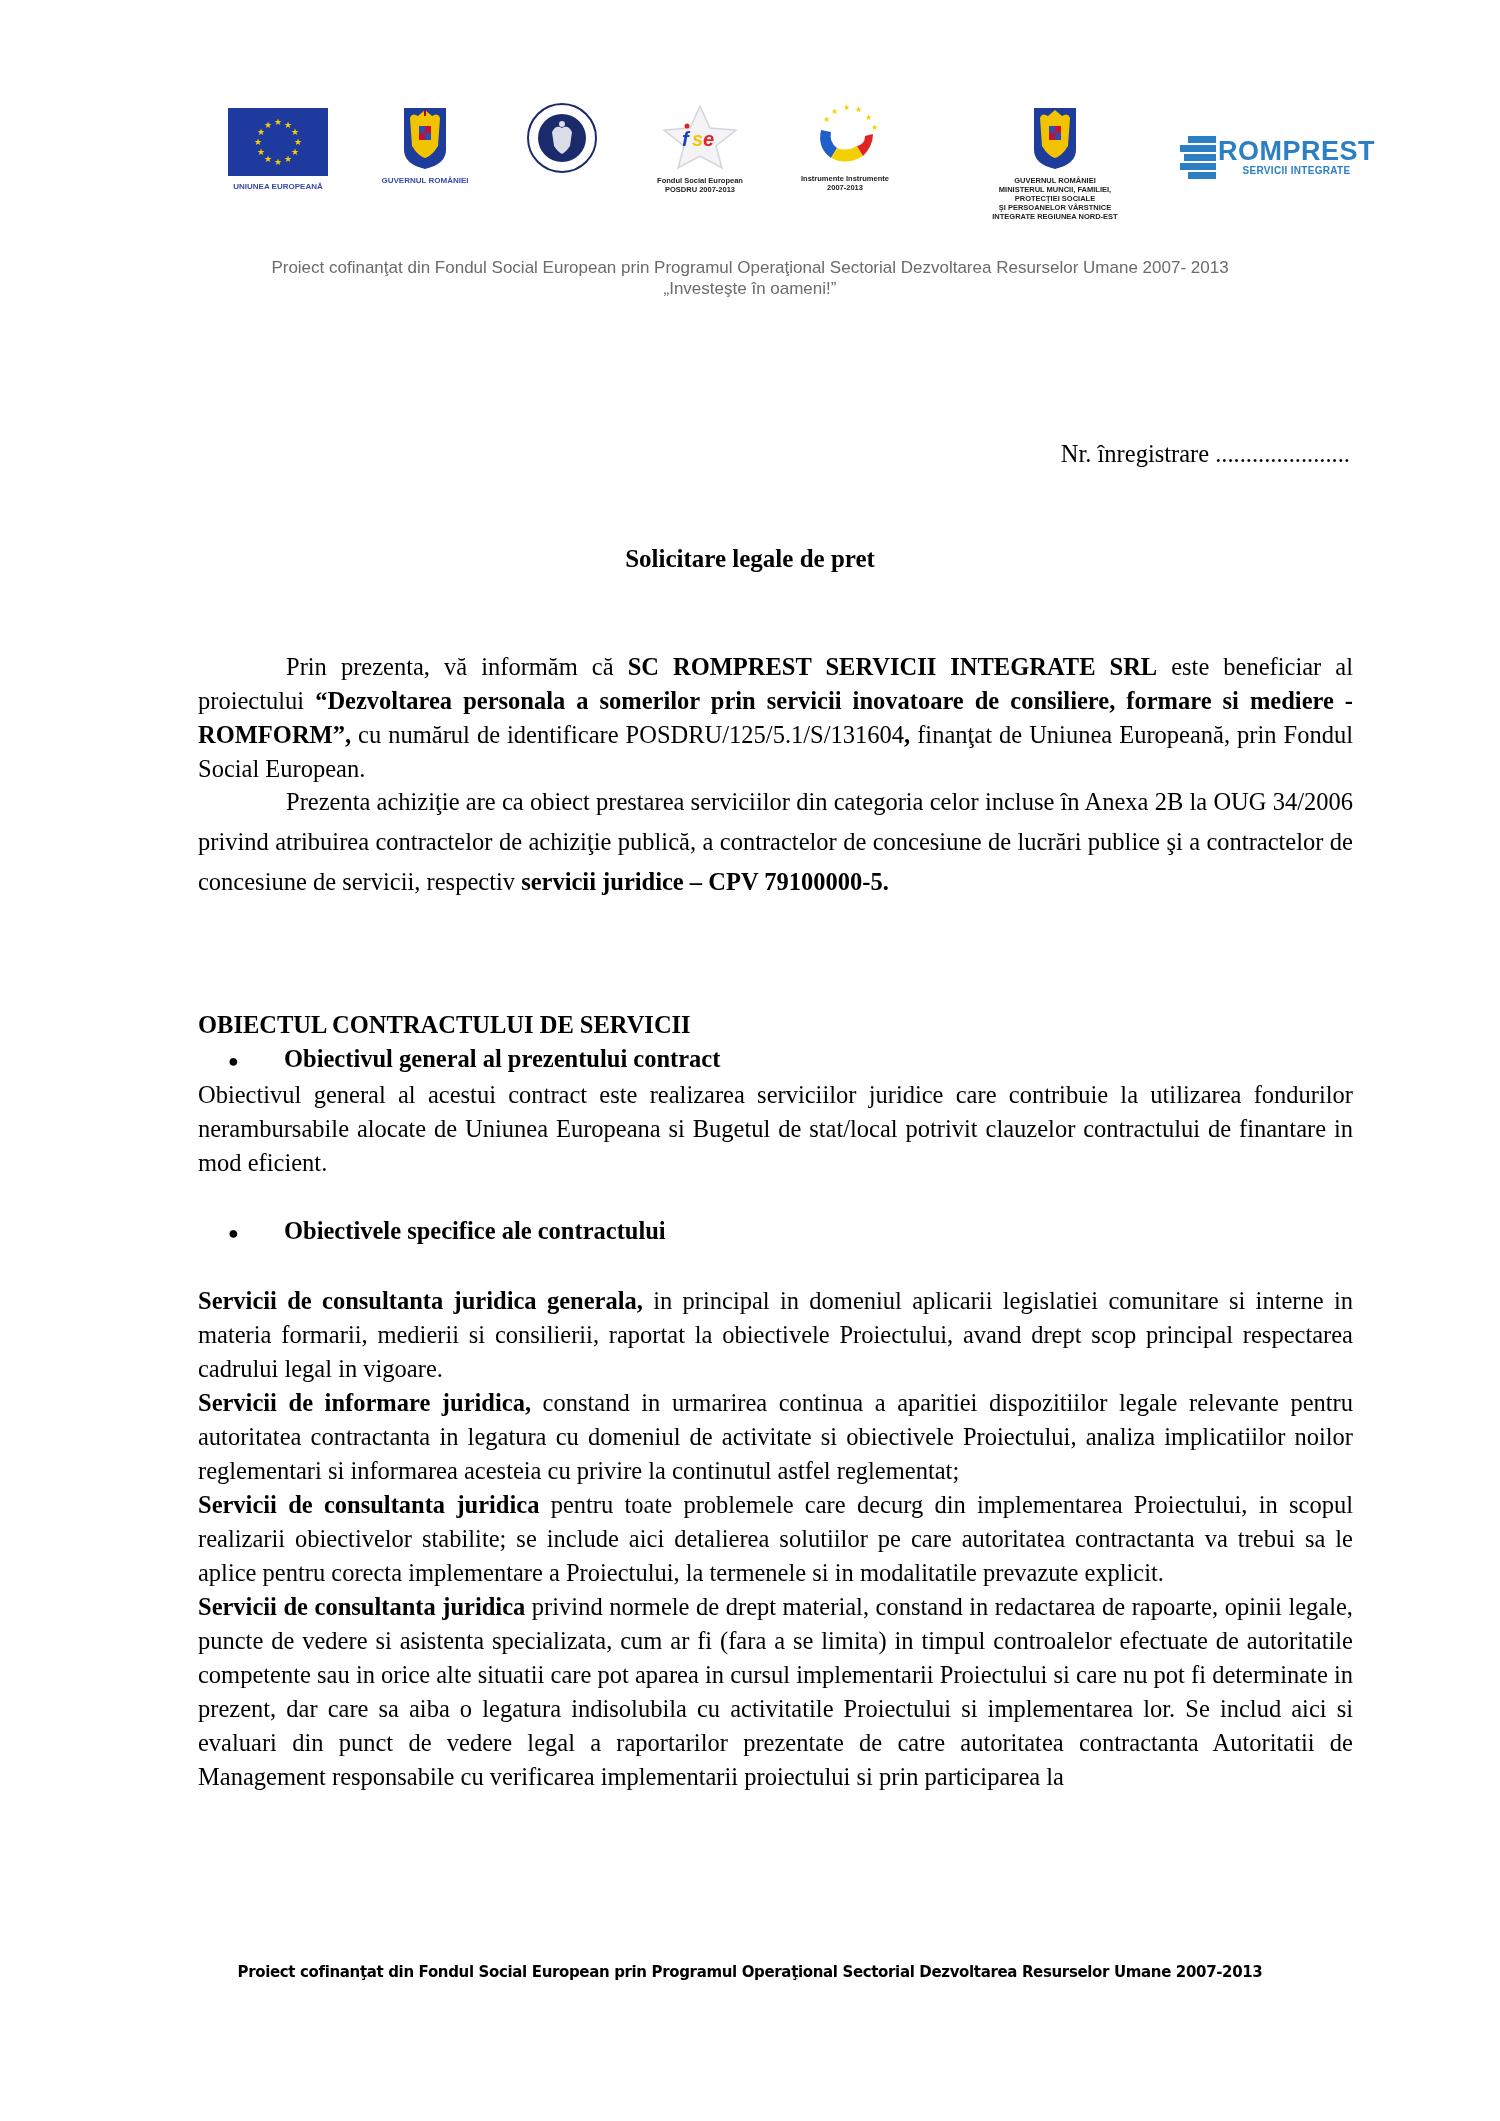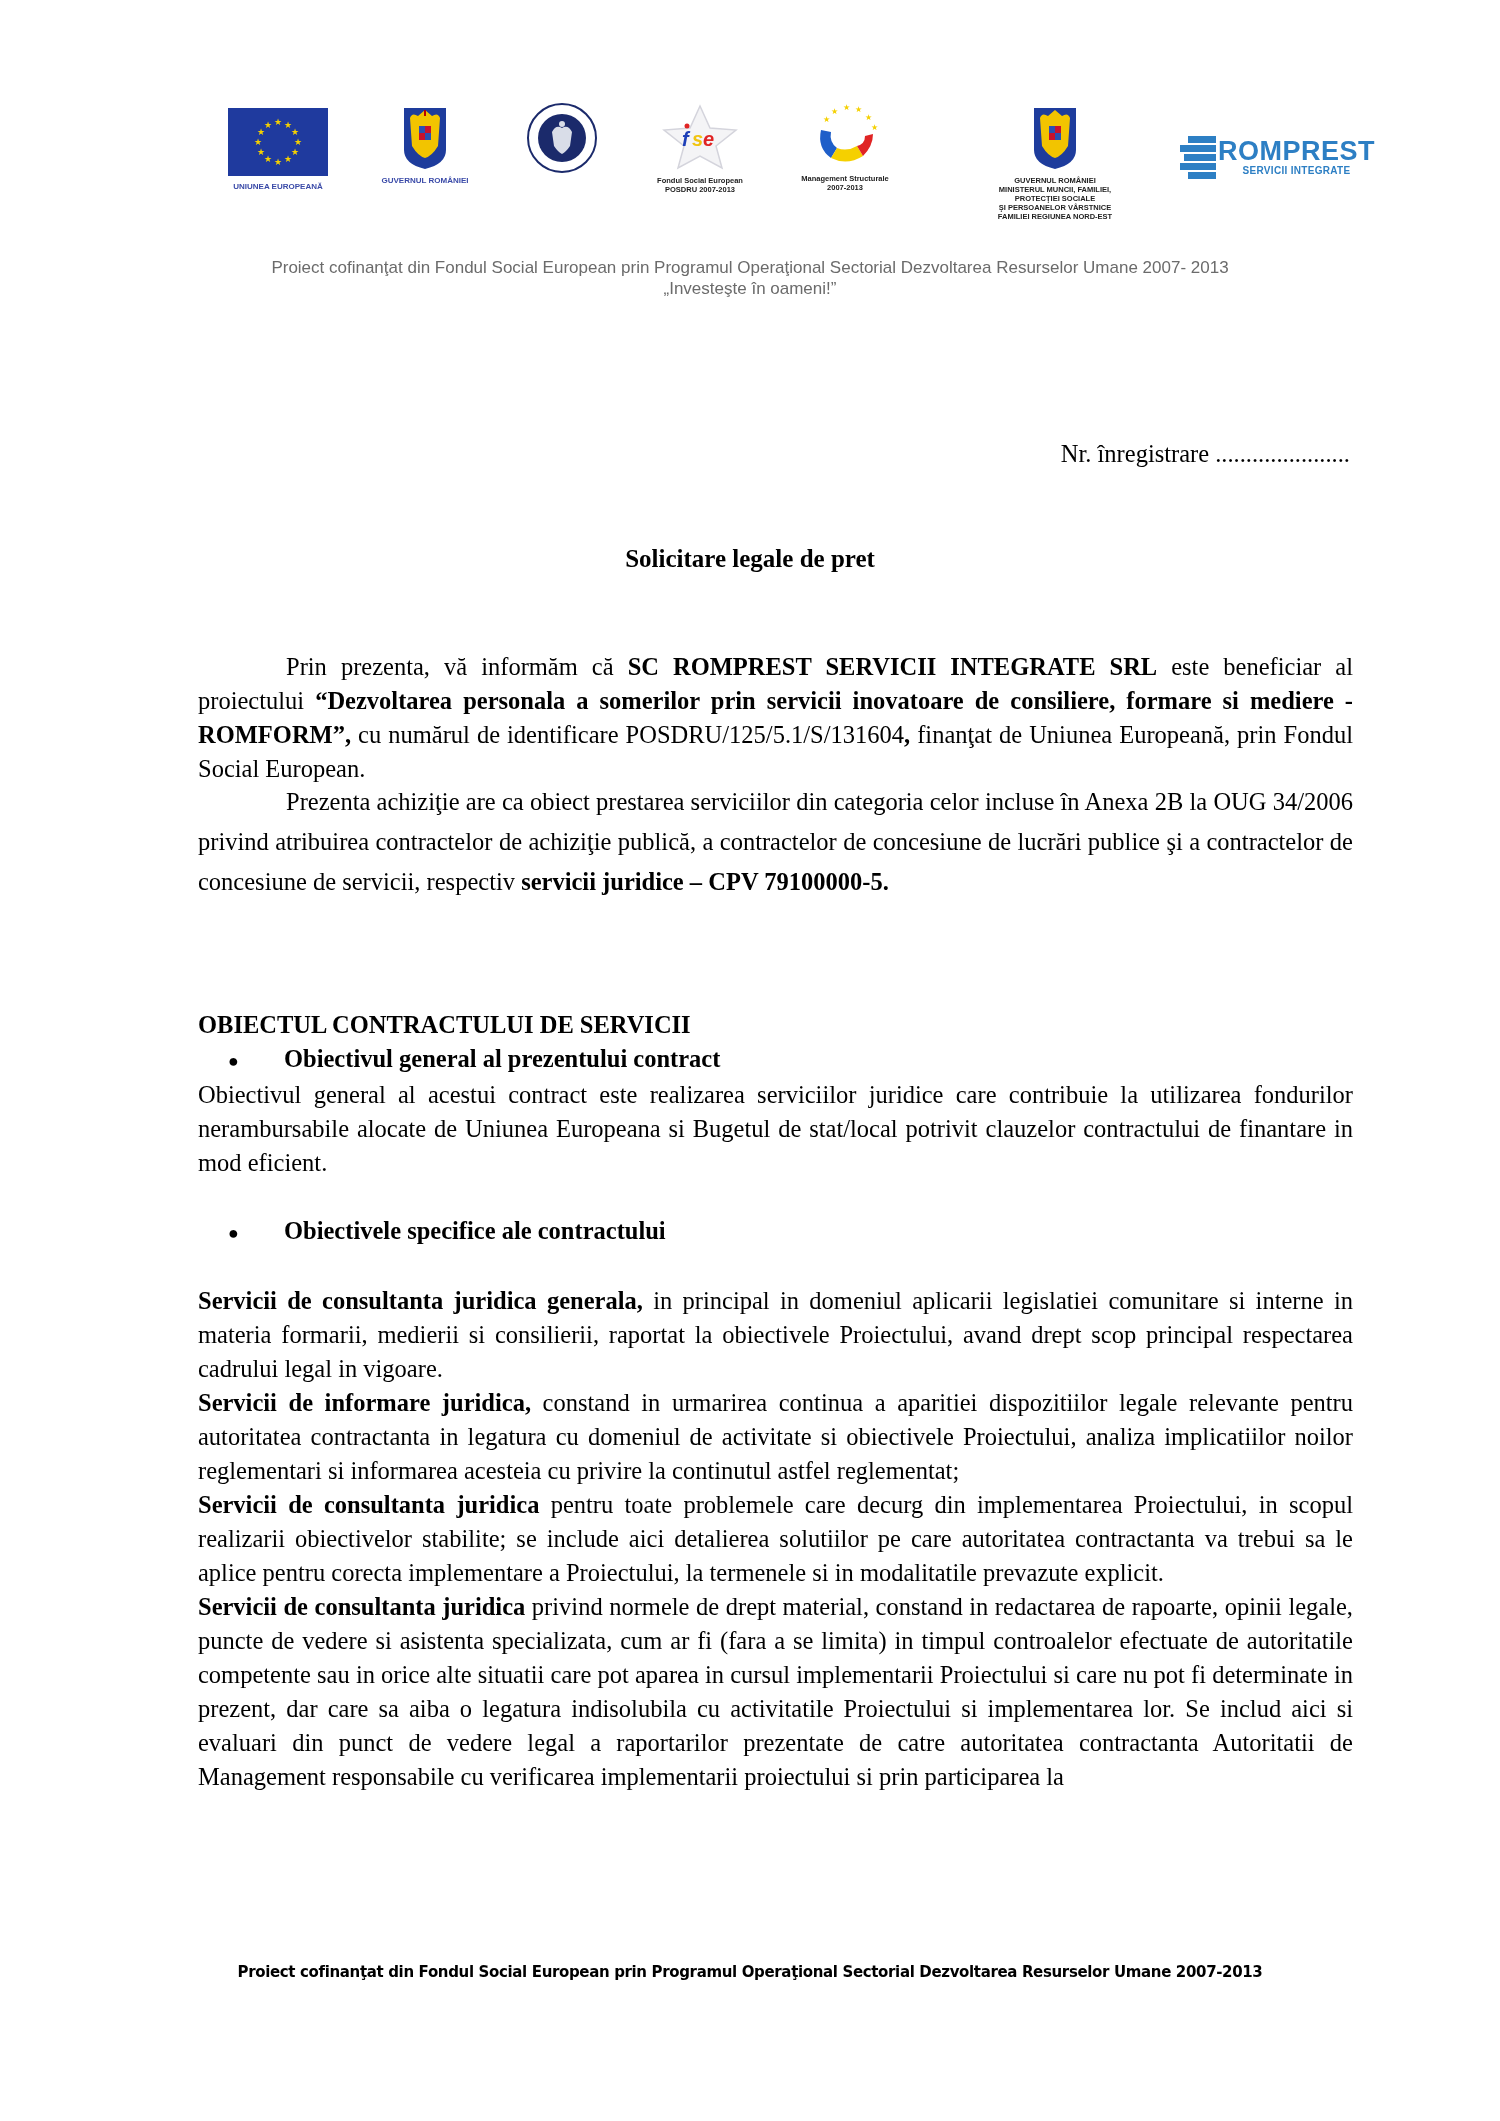--- a/index.html
+++ b/index.html
@@ -118,39 +118,39 @@
         <g fill="#f5d000" font-size="8" font-family="DejaVu Sans, sans-serif">
           <text x="24" y="14">★</text>
             <text x="36" y="10">★</text>
             <text x="48" y="12">★</text>
           <text x="58" y="20">★</text>
             <text x="64" y="30">★</text>
             <text x="16" y="22">★</text>
         </g>
       </svg>
     </div>
-    <div class="logo-cap">Management Structurale</div>
+    <div class="logo-cap">Instrumente Instrumente</div>
     <div class="logo-cap" style="margin-top:0">2007-2013</div>
   </div>
 
   <div class="logo" style="left:990px; top:6px; width:130px;">
     <div class="crest">
       <svg width="46" height="64" viewBox="0 0 46 64">
         <path d="M2 2 H44 V44 Q44 58 23 63 Q2 58 2 44 Z" fill="#1e3c9c"></path>
         <path d="M8 12 Q10 6 16 10 L23 4 L30 10 Q36 6 38 12 L36 40 Q30 50 23 52 Q16 50 10 40 Z" fill="#f2c400"></path>
         <rect x="17" y="20" width="12" height="14" fill="#c8102e"></rect>
         <rect x="17" y="20" width="6" height="7" fill="#2a4fb3"></rect>
         <rect x="23" y="27" width="6" height="7" fill="#2a4fb3"></rect>
       </svg>
     </div>
     <div class="logo-cap">GUVERNUL ROMÂNIEI</div>
     <div class="logo-cap" style="margin-top:0">MINISTERUL MUNCII, FAMILIEI,</div>
     <div class="logo-cap" style="margin-top:0">PROTECŢIEI SOCIALE</div>
     <div class="logo-cap" style="margin-top:0">ŞI PERSOANELOR VÂRSTNICE</div>
-    <div class="logo-cap" style="margin-top:0">FAMILIEI REGIUNEA NORD-EST</div>
+    <div class="logo-cap" style="margin-top:0">INTEGRATE REGIUNEA NORD-EST</div>
   </div>
 
   <div class="logo romprest" style="left:1180px; top:34px;">
     <svg width="38" height="46" viewBox="0 0 38 46">
       <g fill="#2d7fc4">
         <rect x="8" y="2" width="28" height="7"></rect>
         <rect x="0" y="11" width="36" height="7"></rect>
         <rect x="4" y="20" width="32" height="7"></rect>
         <rect x="0" y="29" width="36" height="7"></rect>
         <rect x="8" y="38" width="28" height="7"></rect>

